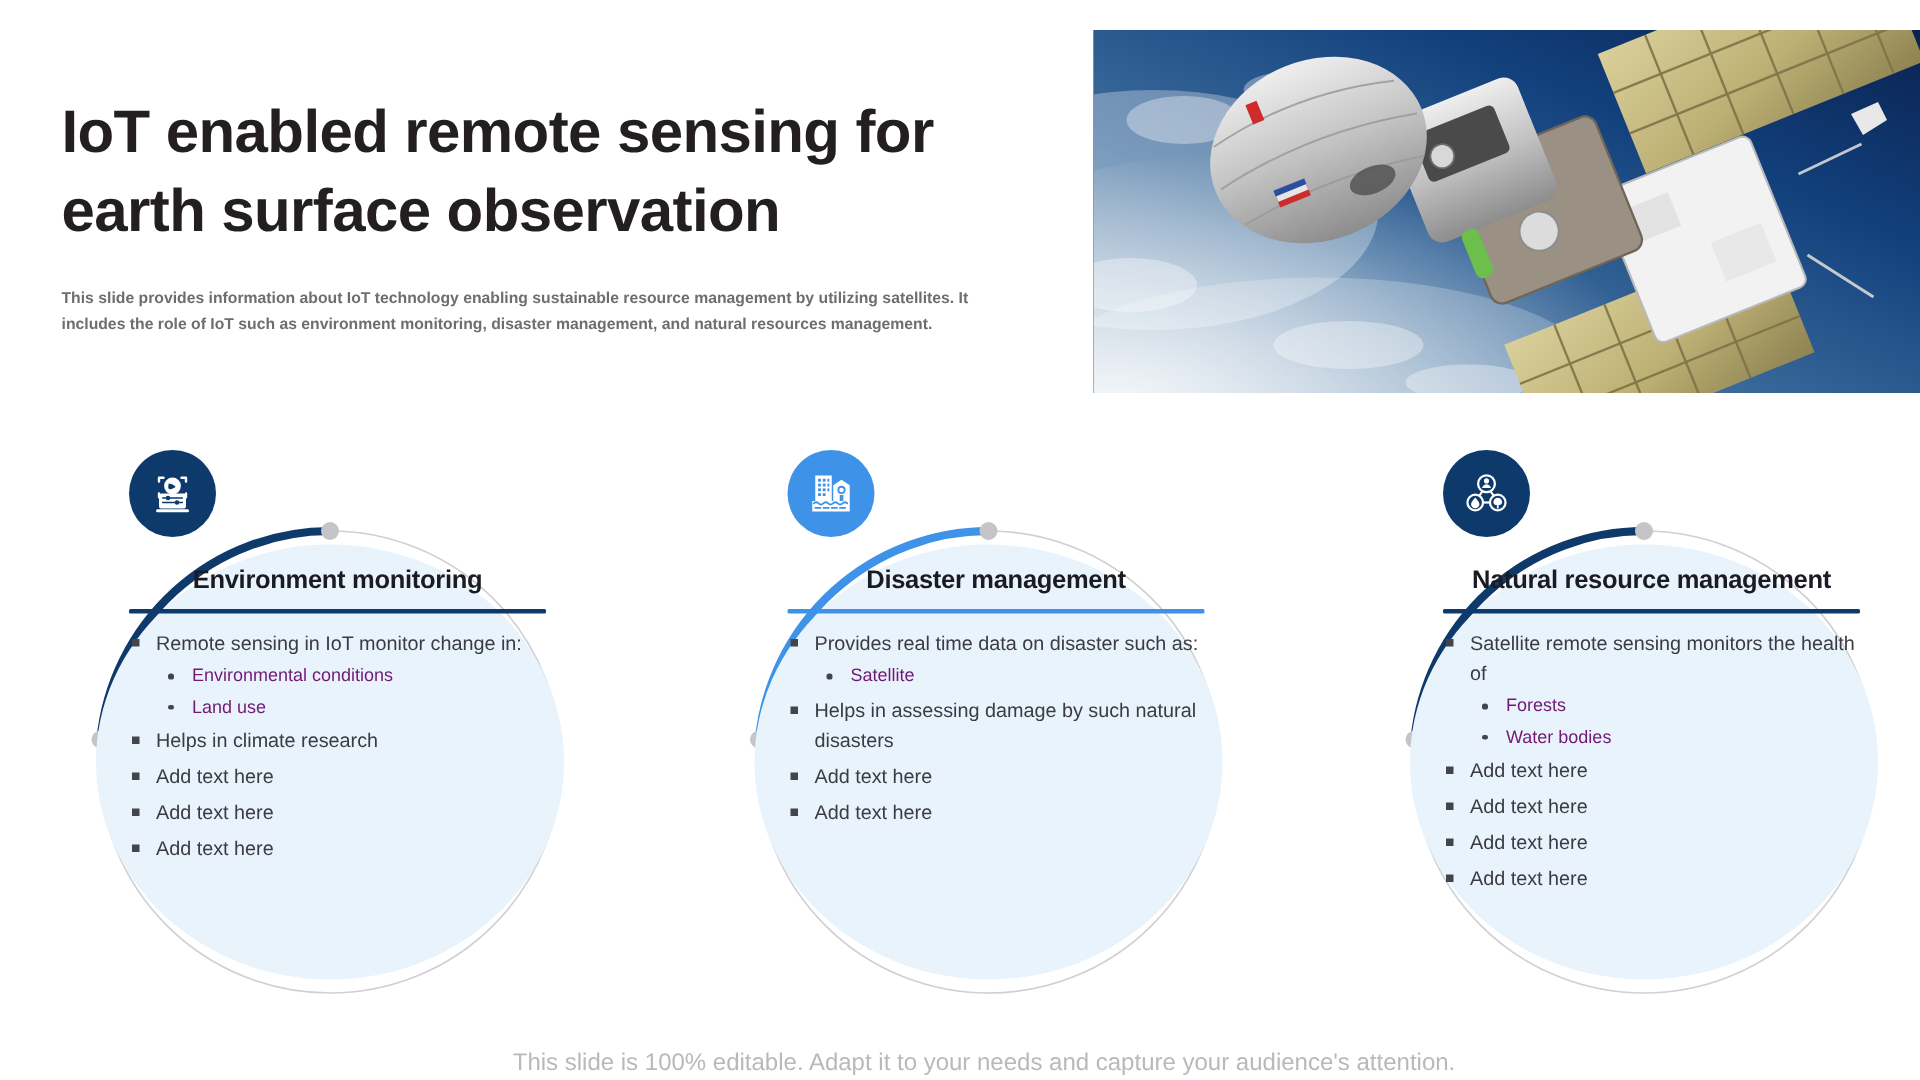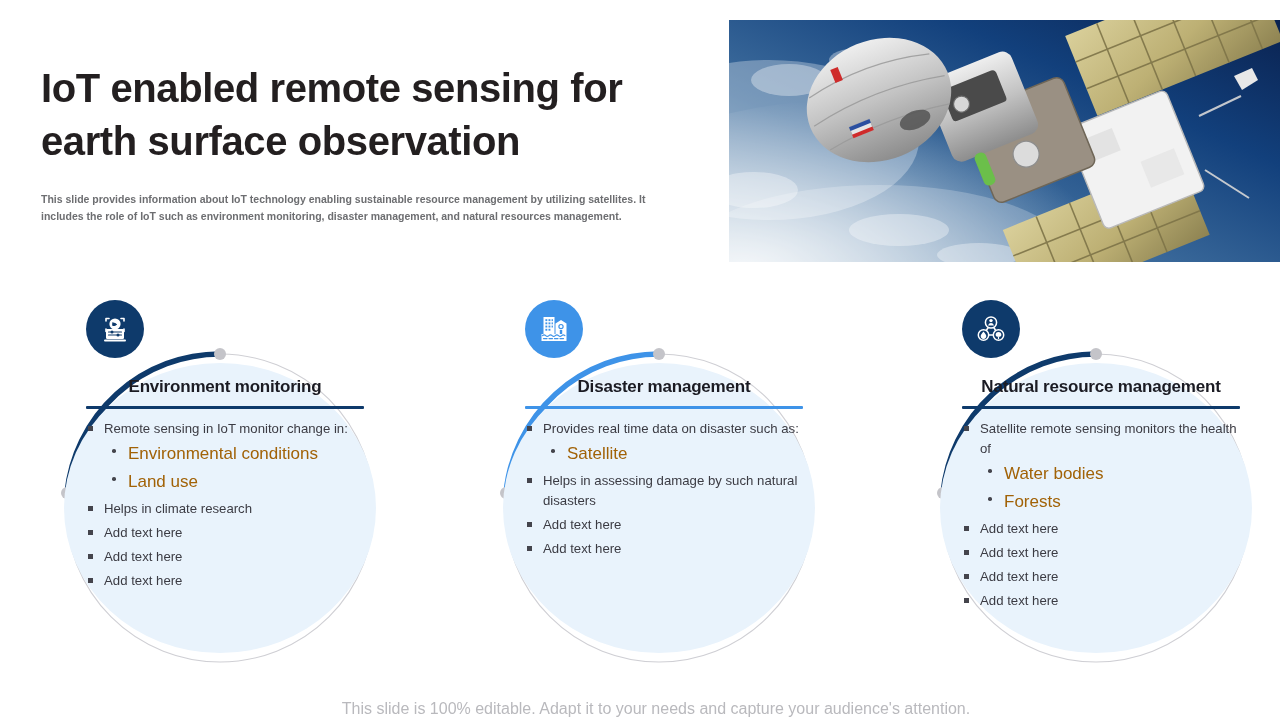--- a/index.html
+++ b/index.html
@@ -66,21 +66,21 @@
     position: relative; padding-left: 20px; margin-bottom: 4px;
     font-size: 13.2px; line-height: 1.52; color: #3b3b43;
   }
   ul.blist > li::before {
     content: ""; position: absolute; left: 4px; top: 7px;
     width: 5px; height: 5px; background: #44444c;
   }
   ul.sub { list-style: none; margin: 2px 0 2px 0; }
   ul.sub > li {
     position: relative; padding-left: 24px; margin-bottom: 2px;
-    font-size: 17px; line-height: 1.52; color: #a16207;
+    font-size: 12px; line-height: 1.52; color: #701a75;
   }
   ul.sub > li::before {
     content: ""; position: absolute; left: 8px; top: 8px;
     width: 3.5px; height: 3.5px; border-radius: 50%; background: #44444c;
   }
 
   .footer {
     position: absolute; left: 0; top: 700px; width: 1280px;
     text-align: center; font-size: 16px; color: #b9b9bd;
   }
@@ -327,22 +327,22 @@
           <rect x="23.9" y="24.4" width="1.2" height="2.6" fill="#ffffff"></rect>
         </svg>
       </div>
       <div class="card-body">
         <div class="card-title">Natural resource management</div>
         <div class="rule" style="background:#0e3a6b;"></div>
         <ul class="blist">
           <li>
             <span>Satellite remote sensing monitors the health of</span>
             <ul class="sub">
+              <li>Forests</li>
               <li>Water bodies</li>
-              <li>Forests</li>
             </ul>
           </li>
           <li>Add text here</li>
           <li>Add text here</li>
           <li>Add text here</li>
           <li>Add text here</li>
         </ul>
       </div>
     </div>
 

